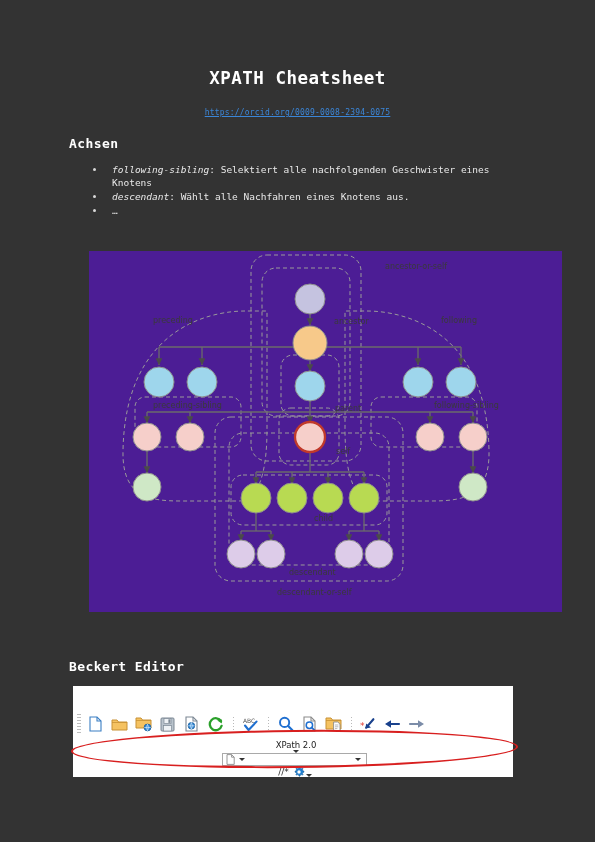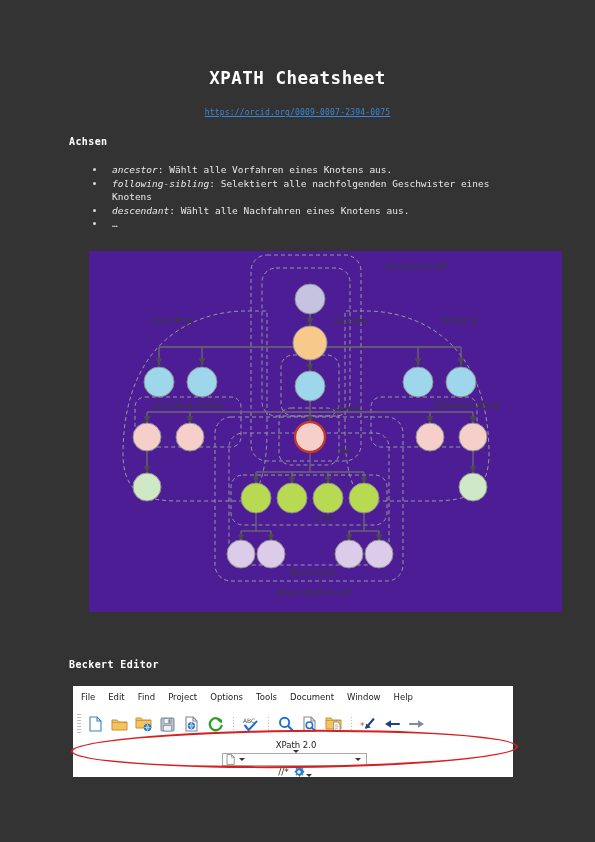--- a/index.html
+++ b/index.html
@@ -22,21 +22,21 @@
     position:absolute;left:0;top:93px;width:595px;text-align:center;
     font-size:9.5px;font-weight:bold;color:#ffffff;letter-spacing:.3px;
   }
   .orcid{
     position:absolute;left:0;top:108px;width:595px;text-align:center;
     font-size:8px;color:#3b86d8;text-decoration:underline;letter-spacing:.2px;
   }
 
   
   .h2{
-    position:absolute;font-size:10px;font-weight:bold;color:#ffffff;letter-spacing:.4px;
+    position:absolute;font-size:13px;font-weight:bold;color:#ffffff;letter-spacing:.4px;
   }
   #sec-achsen{left:69px;top:136px;}
   #sec-oxygen{left:69px;top:659px;}
 
   
   .bullets{position:absolute;left:86px;top:163px;width:440px;margin:0;padding:0;list-style:none;}
   .bullets li{
     position:relative;padding-left:26px;
     font-size:9.5px;line-height:13.2px;color:#e9e9e9;margin-bottom:.5px;
   }
@@ -115,28 +115,25 @@
   .annot-ellipse.a2{
     transform:rotate(-0.6deg);
   }
 </style>
 </head>
 <body>
 
 <div class="page">
 
   <div class="title">XPATH Cheatsheet</div>
-  <a class="orcid" href="#">https://orcid.org/0009-0007-2394-0075</a>
+  <a class="orcid" href="#">https://orcid.org/0009-0008-2394-0075</a>
 
   <div class="h2" id="sec-achsen">Achsen</div>
 
   <ul class="bullets">
-    <li>
-      <em>ancestor</em><span>: Wählt alle Vorfahren eines Knotens aus.</span>
-    </li>
     <li>
       <em>following-sibling</em><span>: Selektiert alle nachfolgenden Geschwister eines Knotens</span>
     </li>
     <li>
       <em>descendant</em><span>: Wählt alle Nachfahren eines Knotens aus.</span>
     </li>
     <li>
       <span>…</span>
     </li>
   </ul>
@@ -253,31 +250,20 @@
         <text x="200" y="324">descendant</text>
         <text x="188" y="344">descendant-or-self</text>
       </g>
     </svg>
   </div>
 
   <div class="h2" id="sec-oxygen">Beckert Editor</div>
 
   <div class="editor">
 
-    <div class="menubar">
-      <div class="mi">File</div>
-      <div class="mi">Edit</div>
-      <div class="mi">Find</div>
-      <div class="mi">Project</div>
-      <div class="mi">Options</div>
-      <div class="mi">Tools</div>
-      <div class="mi">Document</div>
-      <div class="mi">Window</div>
-      <div class="mi">Help</div>
-    </div>
 
     <div class="toolbar">
       <div class="grip"></div>
 
       <div class="tb-icon">
         <svg width="15" height="16" viewBox="0 0 15 16">
           <path d="M2,1 h7 l4,4 v10 h-11 z" fill="#fff" stroke="#3b7fc4" stroke-width="1.1"></path>
           <path d="M9,1 v4 h4" fill="none" stroke="#3b7fc4" stroke-width="1.1"></path>
         </svg>
       </div>

